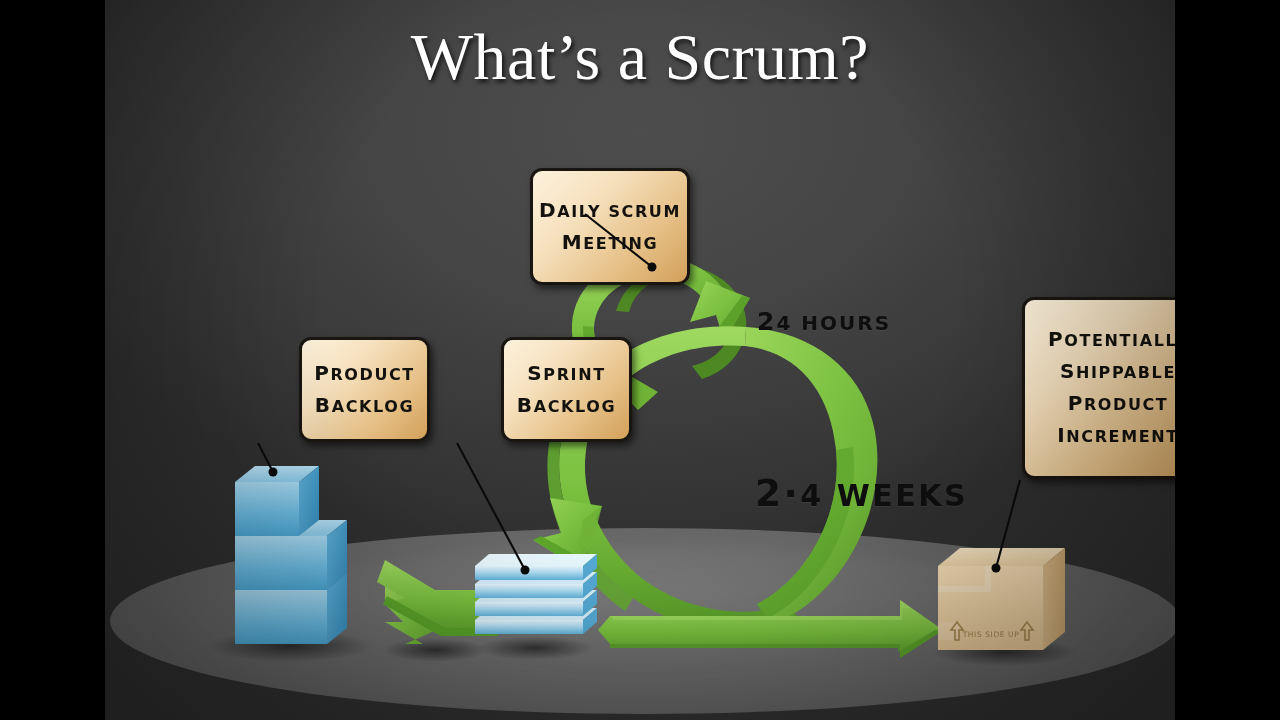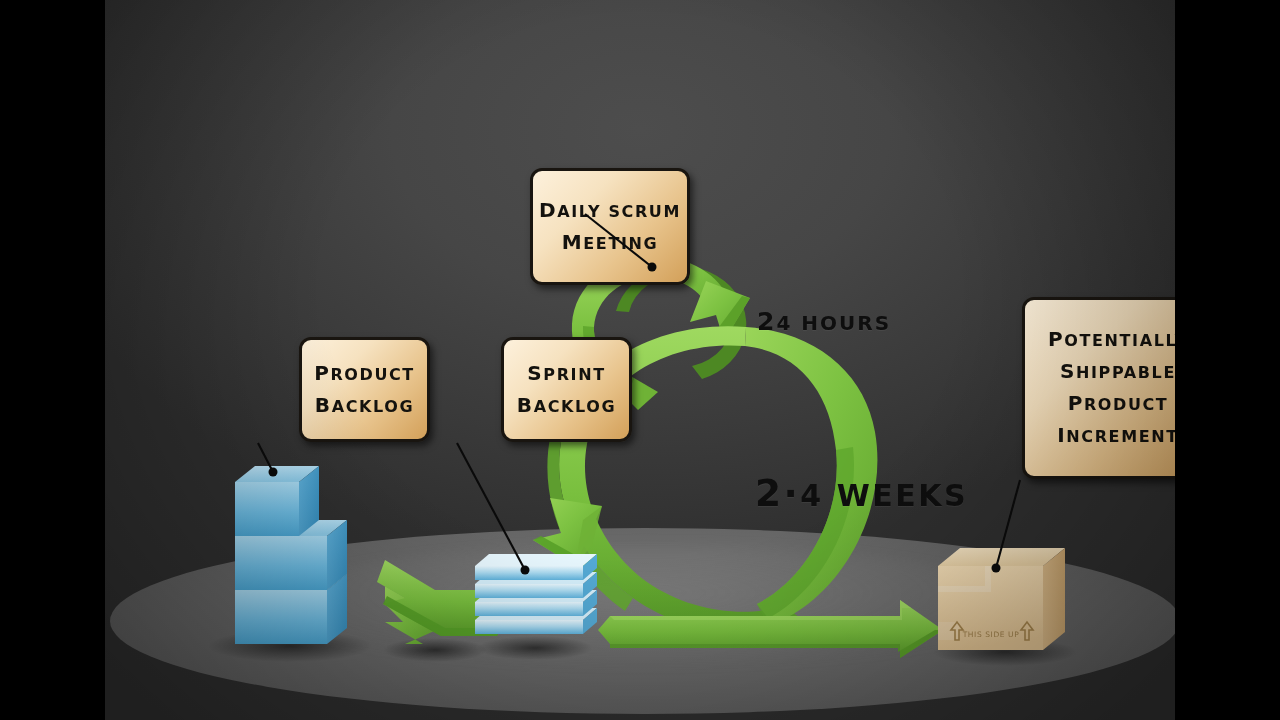--- a/index.html
+++ b/index.html
@@ -377,17 +377,18 @@
 
       <line class="leader" x1="352" y1="443" x2="420" y2="570"></line>
       <circle class="leader-dot" cx="420" cy="570" r="4.5"></circle>
 
       <line class="leader" x1="915" y1="480" x2="891" y2="568"></line>
       <circle class="leader-dot" cx="891" cy="568" r="4.5"></circle>
     </svg>
 
     <div class="stage-vignette"></div>
 
+    <div class="title">What’s a Scrum?</div>
   </div>
 
   <div class="pillar pillar-left"></div>
   <div class="pillar pillar-right"></div>
 </div>
 
 </body></html>

